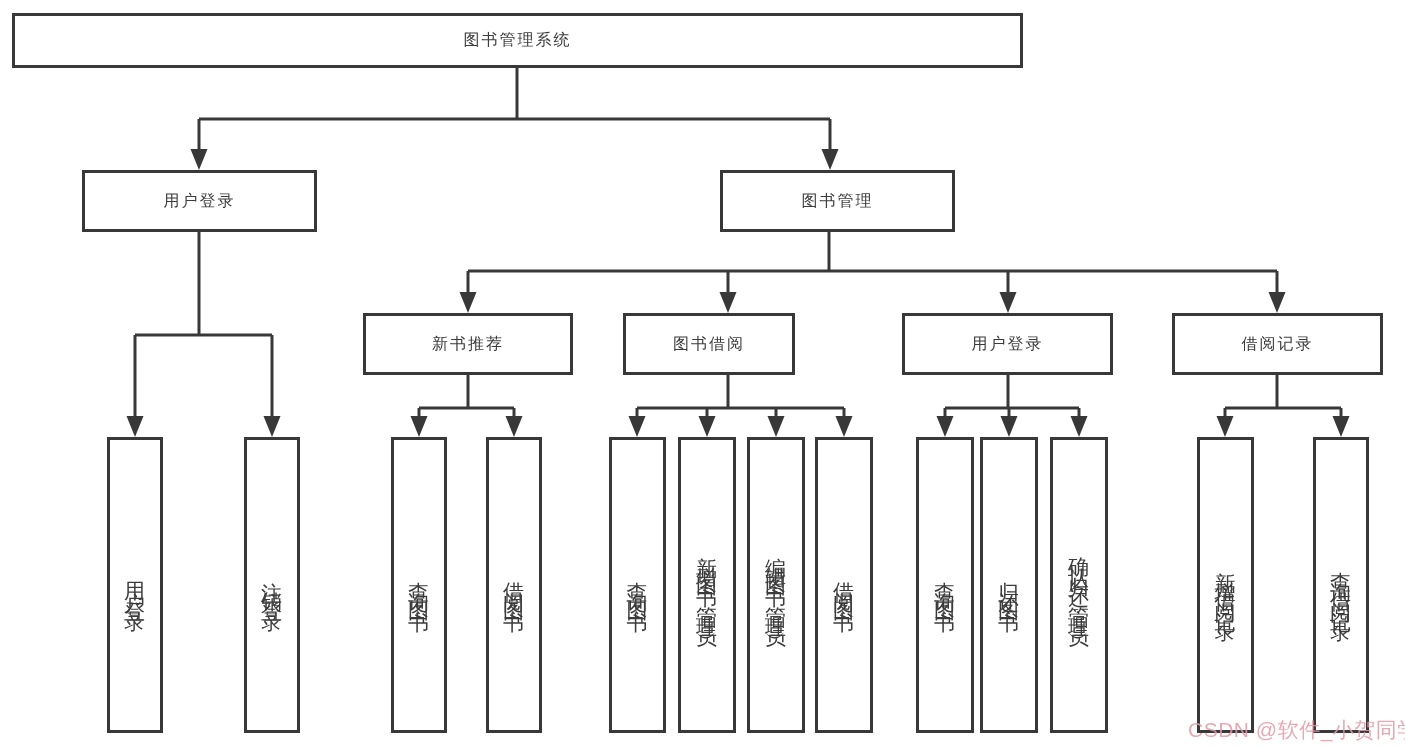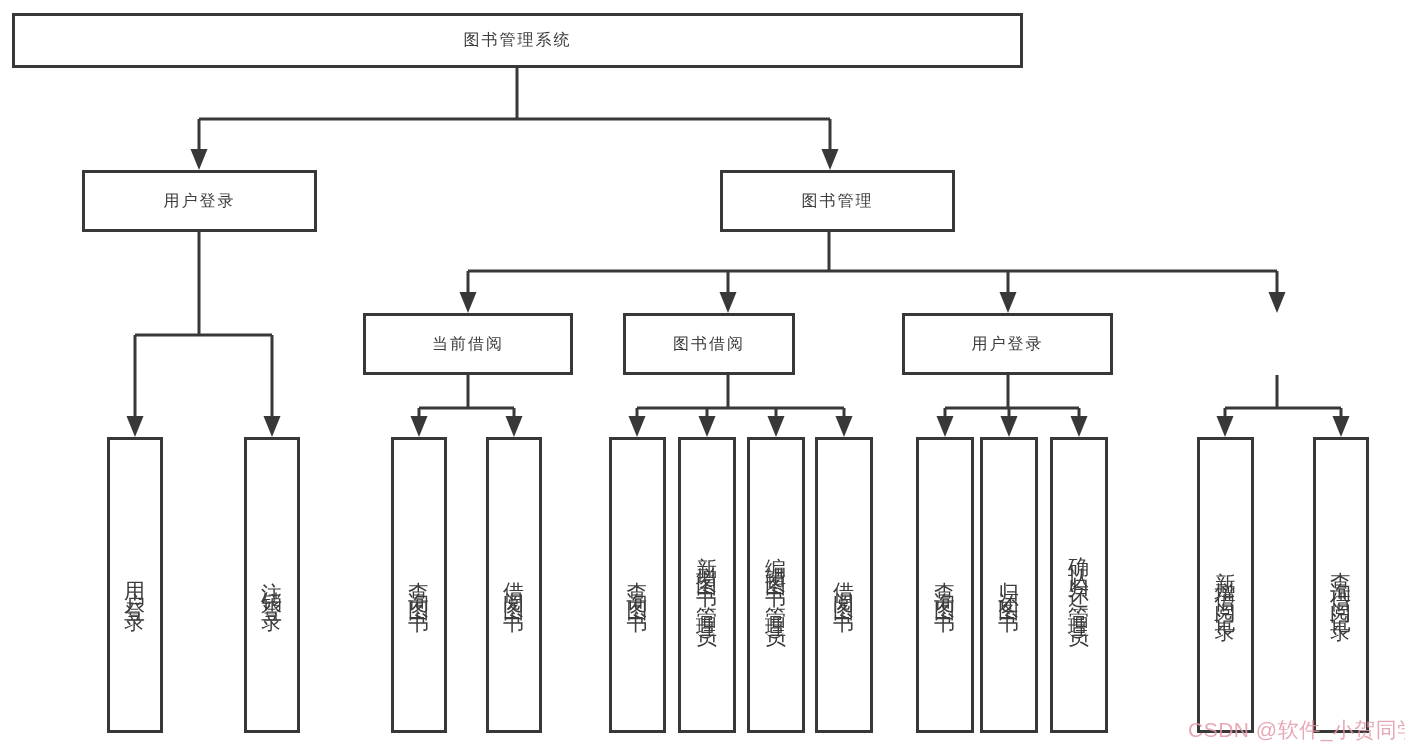--- a/index.html
+++ b/index.html
@@ -128,27 +128,30 @@
   </div>
 
   <div class="box h" style="left:82px;top:170px;width:235px;height:62px;">
     <span>用户登录</span>
   </div>
   <div class="box h" style="left:712px;top:170px;width:235px;height:62px;margin-left:8px;">
     <span>图书管理</span>
   </div>
 
   <div class="box h" style="left:363px;top:313px;width:210px;height:62px;">
-    <span>当前借阅</span>
+    <span>新书推荐</span>
   </div>
   <div class="box h" style="left:623px;top:313px;width:172px;height:62px;">
     <span>图书借阅</span>
   </div>
   <div class="box h" style="left:902px;top:313px;width:211px;height:62px;">
     <span>用户登录</span>
+  </div>
+  <div class="box h" style="left:1172px;top:313px;width:211px;height:62px;">
+    <span>借阅记录</span>
   </div>
 
   <div class="box v" style="left:107px;top:437px;width:56px;height:296px;">
     <span>用户登录</span>
   </div>
   <div class="box v" style="left:244px;top:437px;width:56px;height:296px;">
     <span>注销登录</span>
   </div>
 
   <div class="box v" style="left:391px;top:437px;width:56px;height:296px;">

